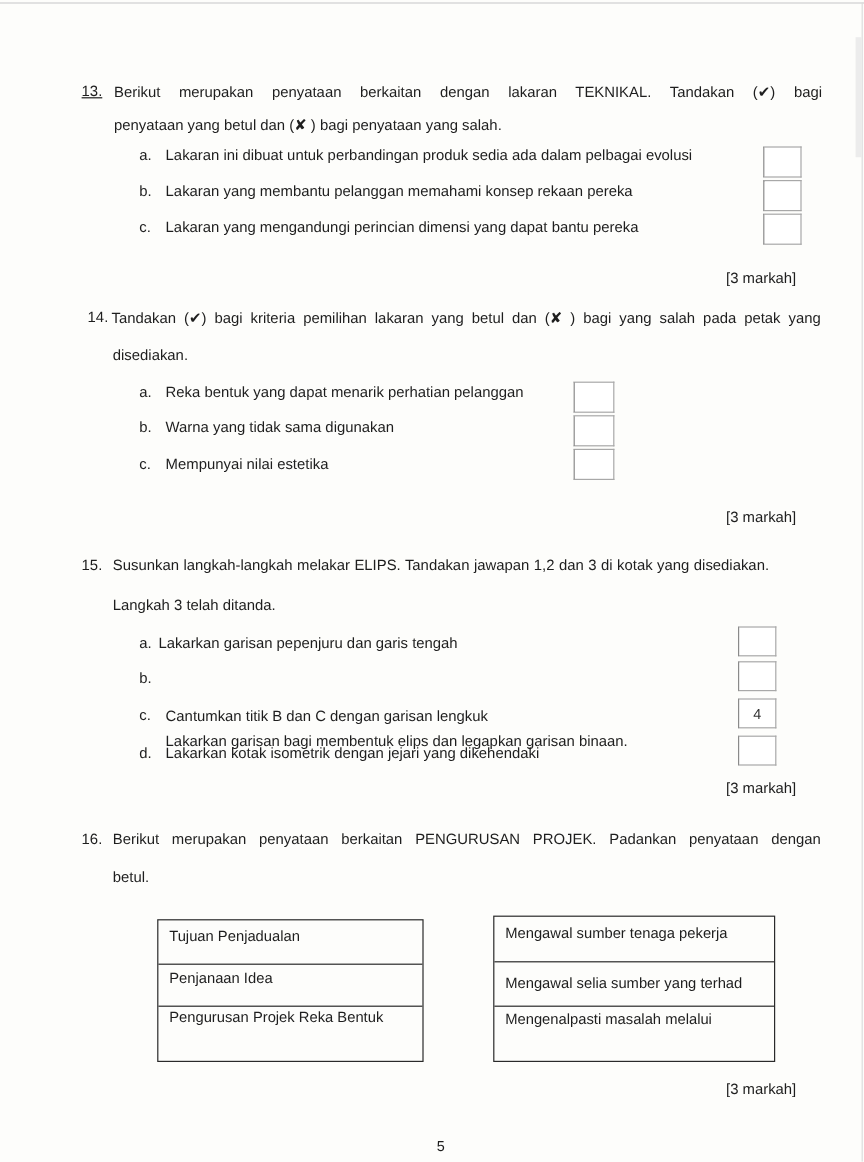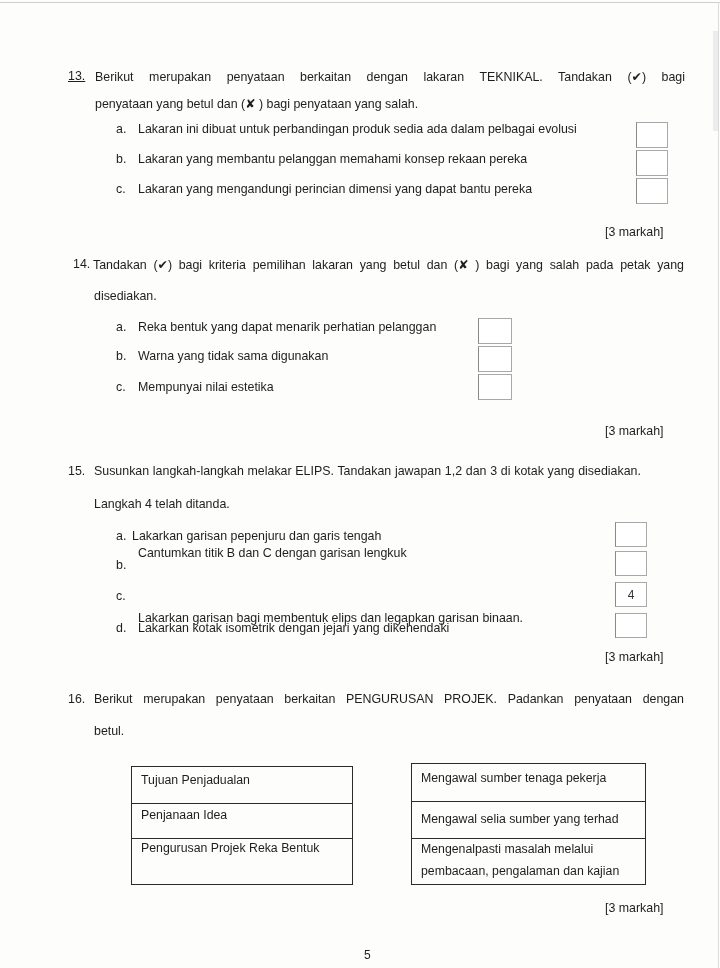--- a/index.html
+++ b/index.html
@@ -119,28 +119,28 @@
   <span class="abs" style="left:116px; top:380px;">c.</span>
   <span class="abs" style="left:138px; top:380px;">Mempunyai nilai estetika</span>
   <div class="box" style="left:478px; top:374px; width:34px; height:26px;"></div>
 
   <span class="marks abs" style="top:424px;">[3 markah]</span>
 </section>
 
 <section>
   <span class="qnum abs" style="left:68px; top:464px;">15.</span>
   <div class="abs" style="left:94px; top:464px; word-spacing:0.3px;">Susunkan langkah-langkah melakar ELIPS. Tandakan jawapan 1,2 dan 3 di kotak yang disediakan.</div>
-  <span class="abs" style="left:94px; top:497px;">Langkah 4 telah ditanda.</span>
+  <span class="abs" style="left:94px; top:497px;">Langkah 3 telah ditanda.</span>
 
   <span class="abs" style="left:116px; top:529px;">a.</span>
   <span class="abs" style="left:132px; top:529px;">Lakarkan garisan pepenjuru dan garis tengah</span>
   <div class="box" style="left:615px; top:522px; width:32px; height:25px;"></div>
 
   <span class="abs" style="left:116px; top:558px;">b.</span>
-  <span class="abs" style="left:138px; top:546px;">Cantumkan titik B dan C dengan garisan lengkuk</span>
+  <span class="abs" style="left:138px; top:590px;">Cantumkan titik B dan C dengan garisan lengkuk</span>
   <div class="box" style="left:615px; top:551px; width:32px; height:25px;"></div>
 
   <span class="abs" style="left:116px; top:589px;">c.</span>
   <span class="abs" style="left:138px; top:589px;margin-top:22px;">Lakarkan garisan bagi membentuk elips dan legapkan garisan binaan.</span>
   <div class="box" style="left:615px; top:582px; width:32px; height:25px;">4</div>
 
   <span class="abs" style="left:116px; top:621px;">d.</span>
   <span class="abs" style="left:138px; top:621px;">Lakarkan kotak isometrik dengan jejari yang dikehendaki</span>
   <div class="box" style="left:615px; top:613px; width:32px; height:25px;"></div>
 
@@ -156,20 +156,19 @@
     <div class="cell first" style="top:2px; height:35px;">Tujuan Penjadualan</div>
     <div class="cell" style="top:36px; height:35px;">Penjanaan Idea</div>
     <div class="cell" style="top:71px; height:46px; line-height:18px;">Pengurusan Projek Reka Bentuk</div>
   </div>
 
   <div class="table" style="left:411px; top:763px; width:235px; height:122px;">
     <div class="cell first" style="top:3px; height:35px;">Mengawal sumber tenaga pekerja</div>
     <div class="cell" style="top:37px; height:37px; line-height:34px;">Mengawal selia sumber yang terhad</div>
     <div class="cell" style="top:74px; height:46px; line-height:20px; padding-top:0;">
       <div>Mengenalpasti masalah melalui</div>
-      <div style="margin-top:2px;">pembacaan, pengalaman dan kajian</div>
     </div>
   </div>
 
   <span class="marks abs" style="top:901px;">[3 markah]</span>
 </section>
 
 <span class="page-num">5</span>
 
 </body></html>

